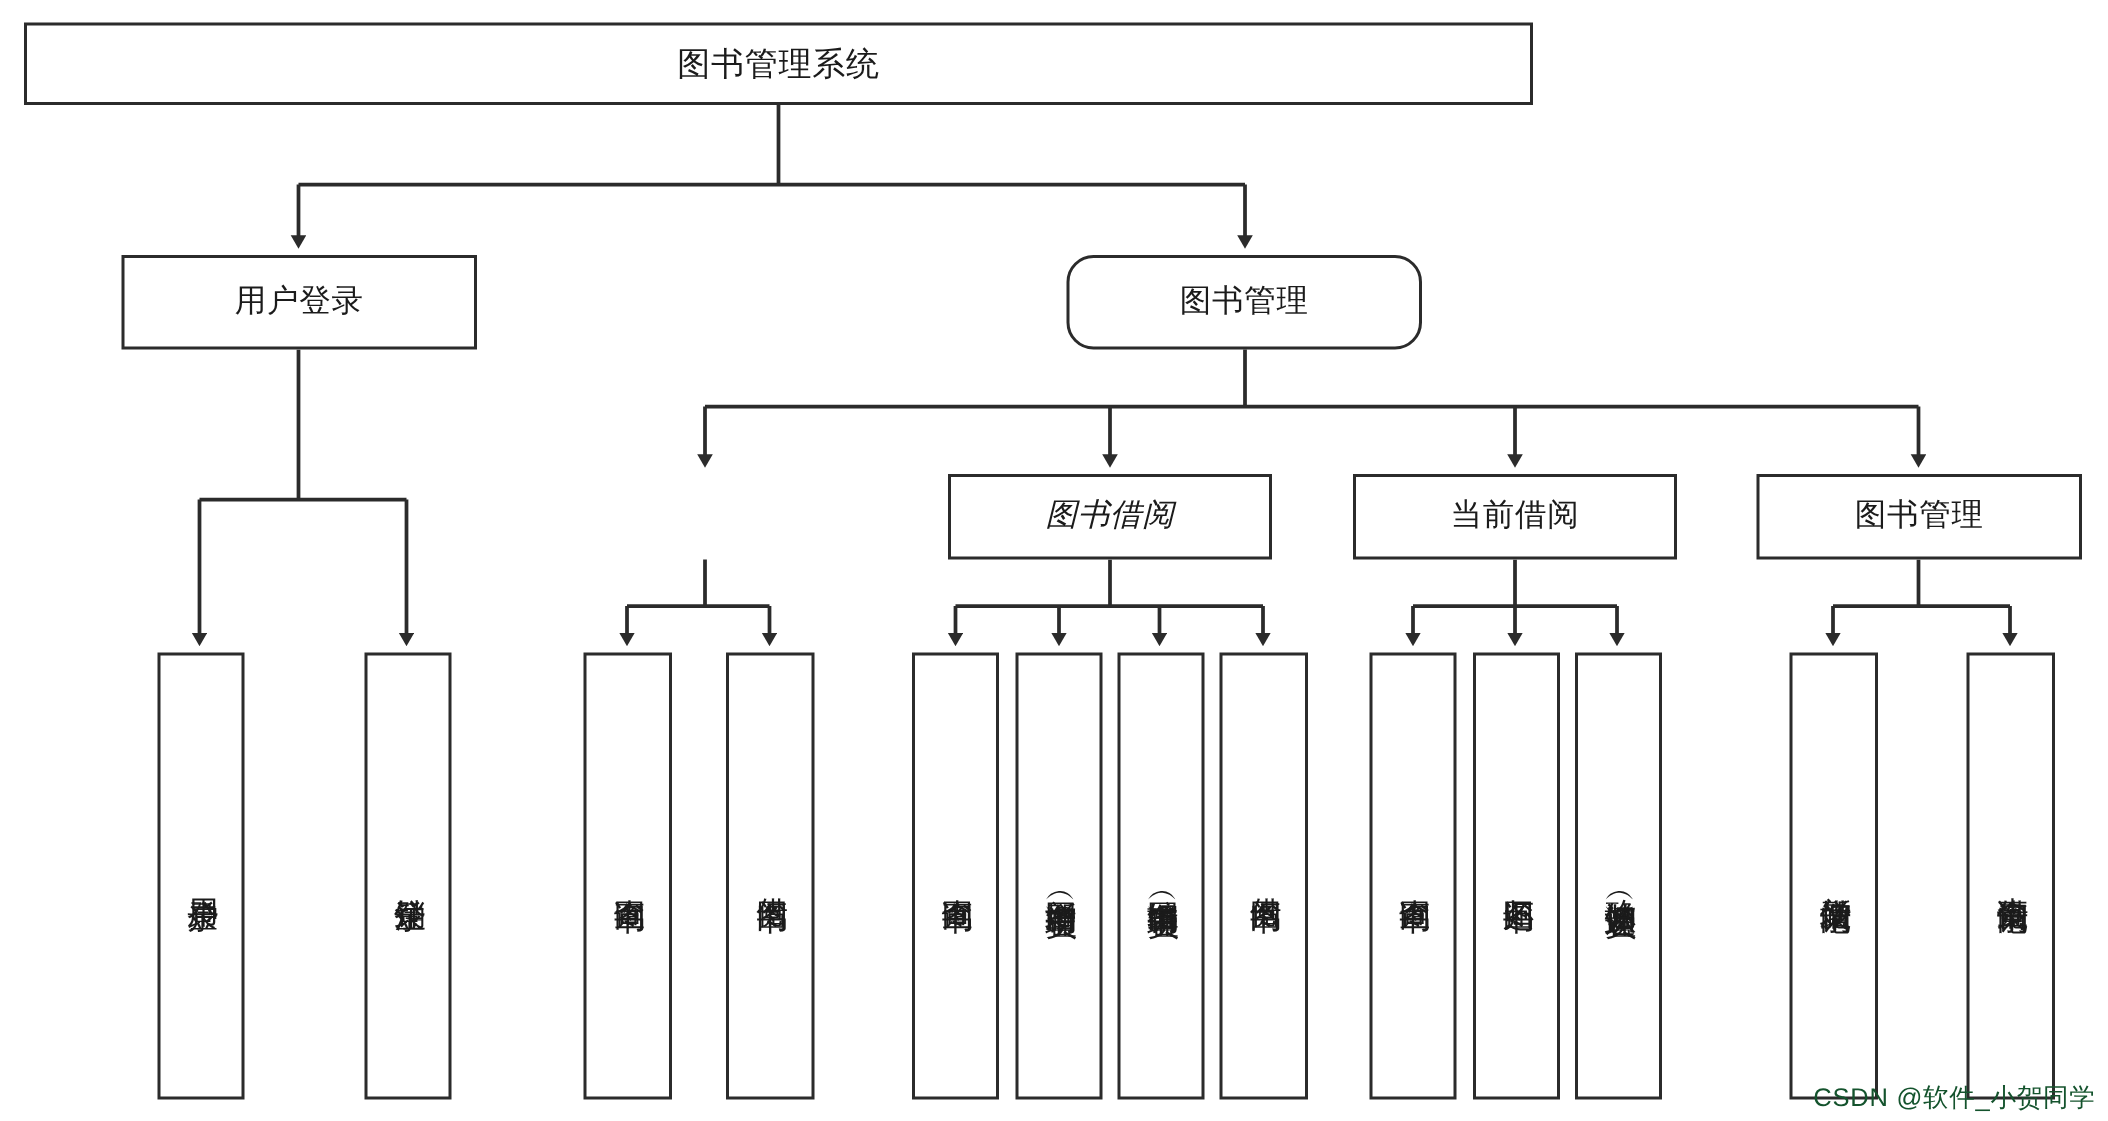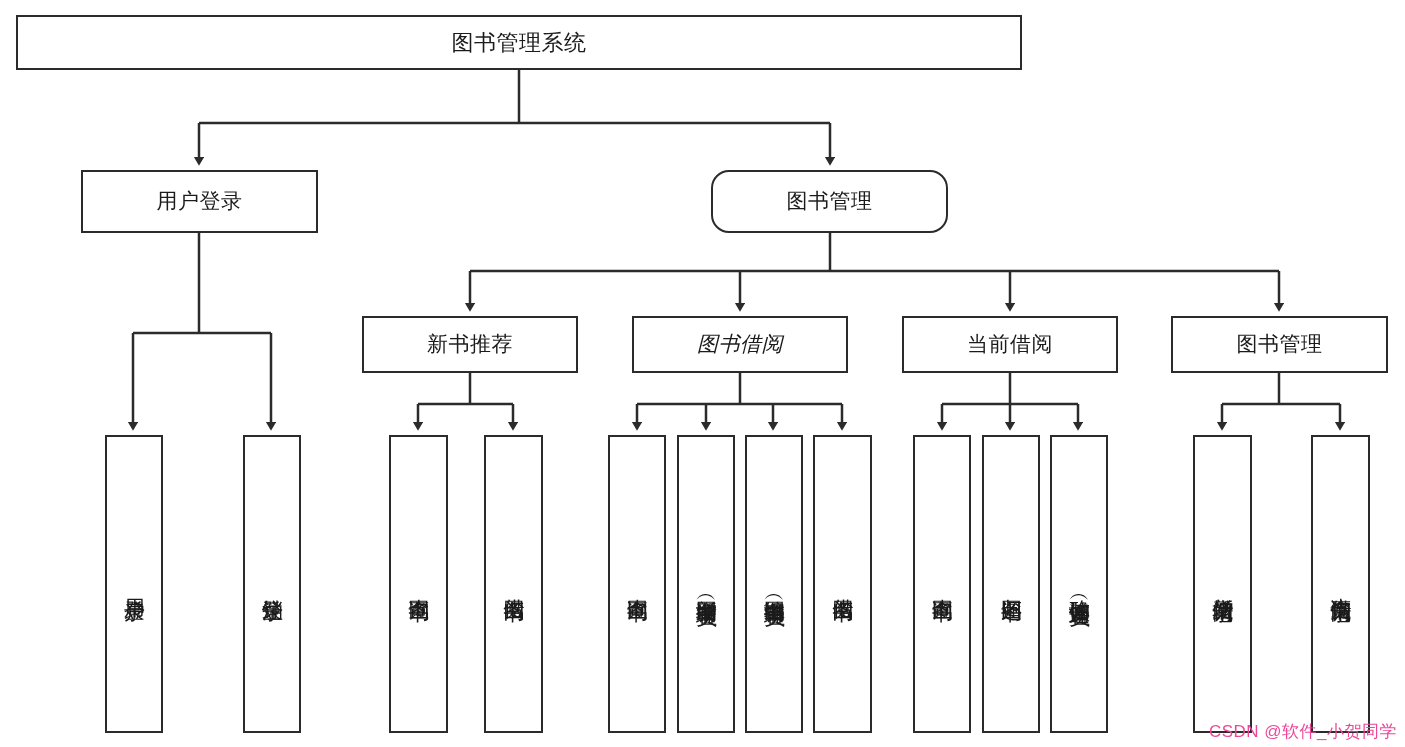--- a/index.html
+++ b/index.html
@@ -57,21 +57,21 @@
   .leaf.v-center{
     align-items:center;
     padding-top:0;
   }
   .leaf.v-center .lbl{height:auto;}
   #watermark{
     position:absolute;
     right:8px;
     bottom:4px;
     font-size:17px;
-    color:#ec4899;
+    color:#14532d;
     letter-spacing:0.5px;
     z-index:5;
     white-space:nowrap;
   }
 </style>
 </head>
 <body>
 
 <div id="canvas">
 
@@ -129,23 +129,20 @@
     <span class="lbl">图书管理系统</span>
   </div>
 
   <div class="node" style="left:81px;top:170px;width:237px;height:63px;">
     <span class="lbl">用户登录</span>
   </div>
   <div class="node" style="left:711px;top:170px;width:237px;height:63px;border-radius:18px;">
     <span class="lbl">图书管理</span>
   </div>
 
-  <div class="node" style="left:362px;top:316px;width:216px;height:57px;">
-    <span class="lbl">新书推荐</span>
-  </div>
   <div class="node" style="left:632px;top:316px;width:216px;height:57px;font-style:italic;">
     <span class="lbl">图书借阅</span>
   </div>
   <div class="node" style="left:902px;top:316px;width:216px;height:57px;">
     <span class="lbl">当前借阅</span>
   </div>
   <div class="node" style="left:1171px;top:316px;width:217px;height:57px;">
     <span class="lbl">图书管理</span>
   </div>
 

